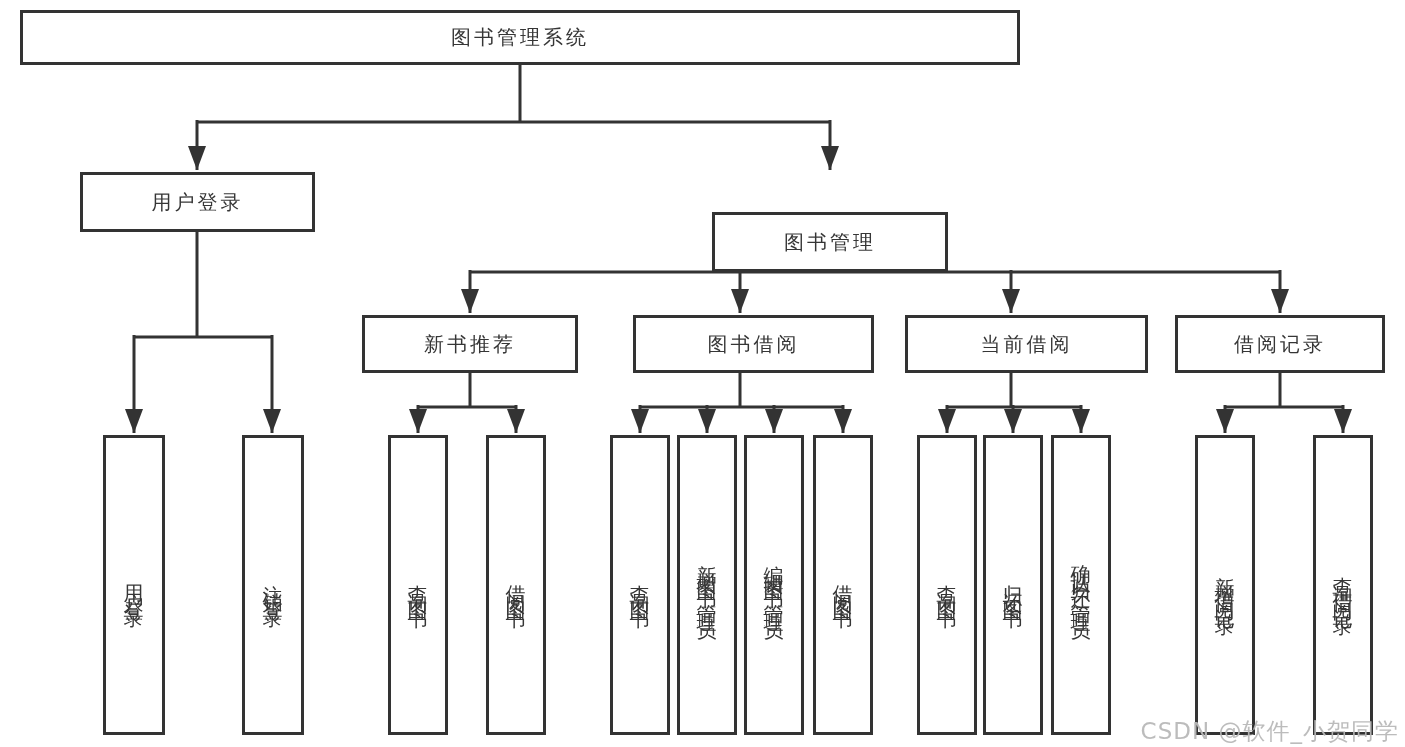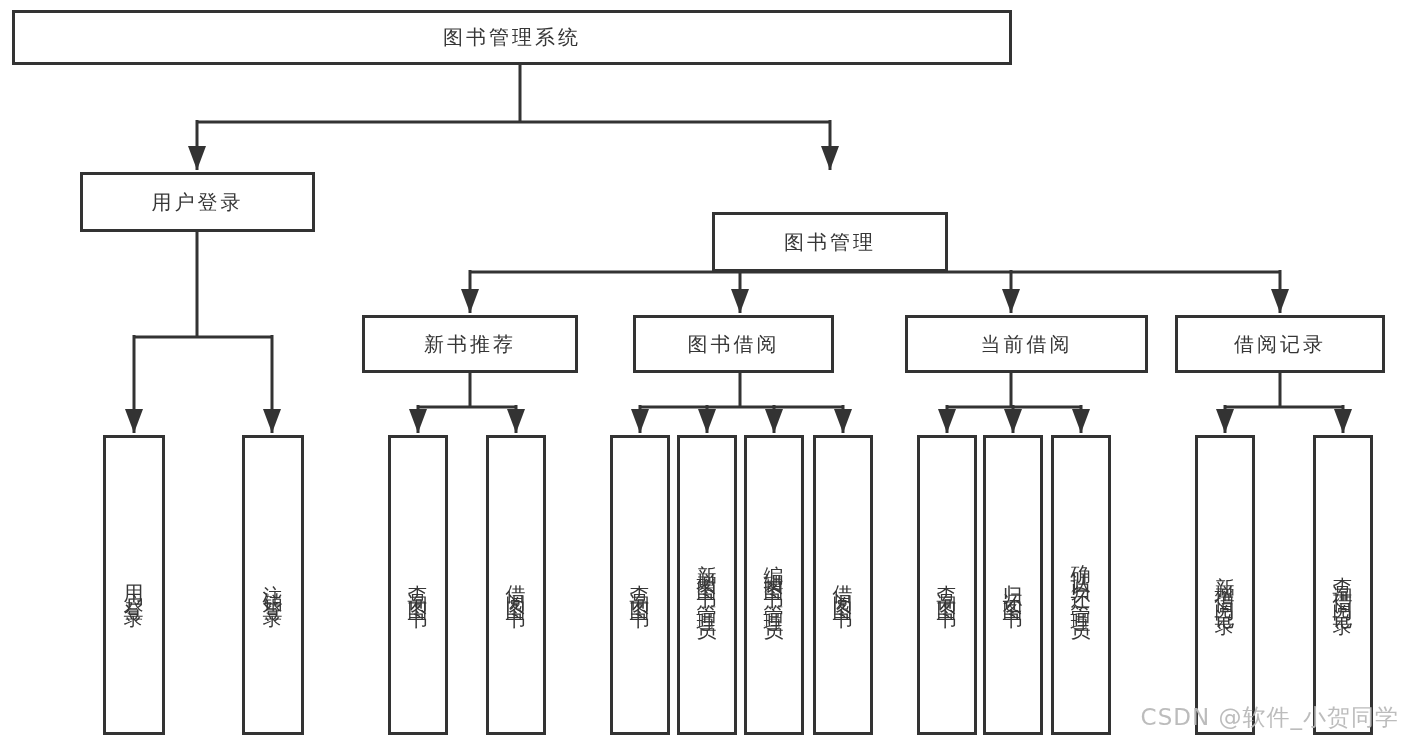--- a/index.html
+++ b/index.html
@@ -11,21 +11,21 @@
   .box{
     position:absolute;background:#ffffff;border:3px solid #333333;box-sizing:border-box;
     display:flex;align-items:center;justify-content:center;
     font-size:20px;letter-spacing:3px;color:#363636;white-space:nowrap;
   }
   .leaf .vtext{
     writing-mode:vertical-rl;text-orientation:mixed;
     font-size:20px;letter-spacing:8px;line-height:1;white-space:normal;
   }
   .watermark{
-    position:absolute;right:6px;bottom:14px;z-index:5;
+    position:absolute;right:6px;bottom:0;z-index:5;
     font-size:23px;letter-spacing:1px;color:rgba(184,184,184,0.95);
   }
 </style>
 </head>
 <body>
 
 <div class="stage">
 
   <svg class="connectors" viewBox="0 0 1405 747" xmlns="http://www.w3.org/2000/svg">
     <defs>
@@ -63,27 +63,27 @@
       <line x1="947" y1="405" x2="947" y2="433" marker-end="url(#arw)"></line>
       <line x1="1013" y1="405" x2="1013" y2="433" marker-end="url(#arw)"></line>
       <line x1="1081" y1="405" x2="1081" y2="433" marker-end="url(#arw)"></line>
 
       <path d="M1280 373 V407 M1225 407 H1343"></path>
       <line x1="1225" y1="405" x2="1225" y2="433" marker-end="url(#arw)"></line>
       <line x1="1343" y1="405" x2="1343" y2="433" marker-end="url(#arw)"></line>
     </g>
   </svg>
 
-  <div class="box" style="left:12px;top:10px;width:1000px;height:55px;">图书管理系统</div>
+  <div class="box" style="left:20px;top:10px;width:1000px;height:55px;">图书管理系统</div>
 
   <div class="box" style="left:80px;top:172px;width:235px;height:60px;">用户登录</div>
   <div class="box" style="left:712px;top:172px;width:236px;height:60px;margin-top:40px;">图书管理</div>
 
   <div class="box" style="left:362px;top:315px;width:216px;height:58px;">新书推荐</div>
-  <div class="box" style="left:633px;top:315px;width:201px;height:58px;">图书借阅</div>
+  <div class="box" style="left:633px;top:315px;width:241px;height:58px;">图书借阅</div>
   <div class="box" style="left:905px;top:315px;width:243px;height:58px;">当前借阅</div>
   <div class="box" style="left:1175px;top:315px;width:210px;height:58px;">借阅记录</div>
 
   <div class="box leaf" style="left:103px;top:435px;width:62px;height:300px;">
     <span class="vtext">用户登录</span>
   </div>
   <div class="box leaf" style="left:242px;top:435px;width:62px;height:300px;">
     <span class="vtext">注销登录</span>
   </div>
 

